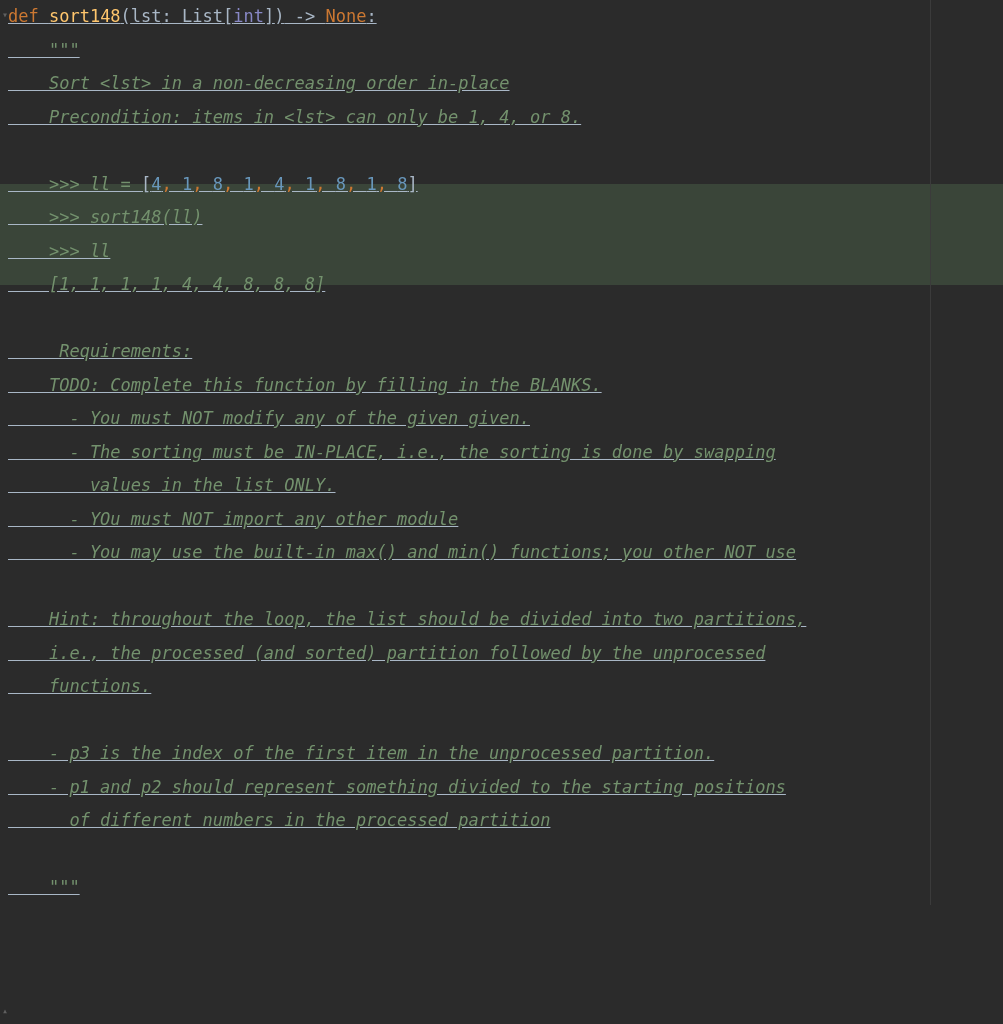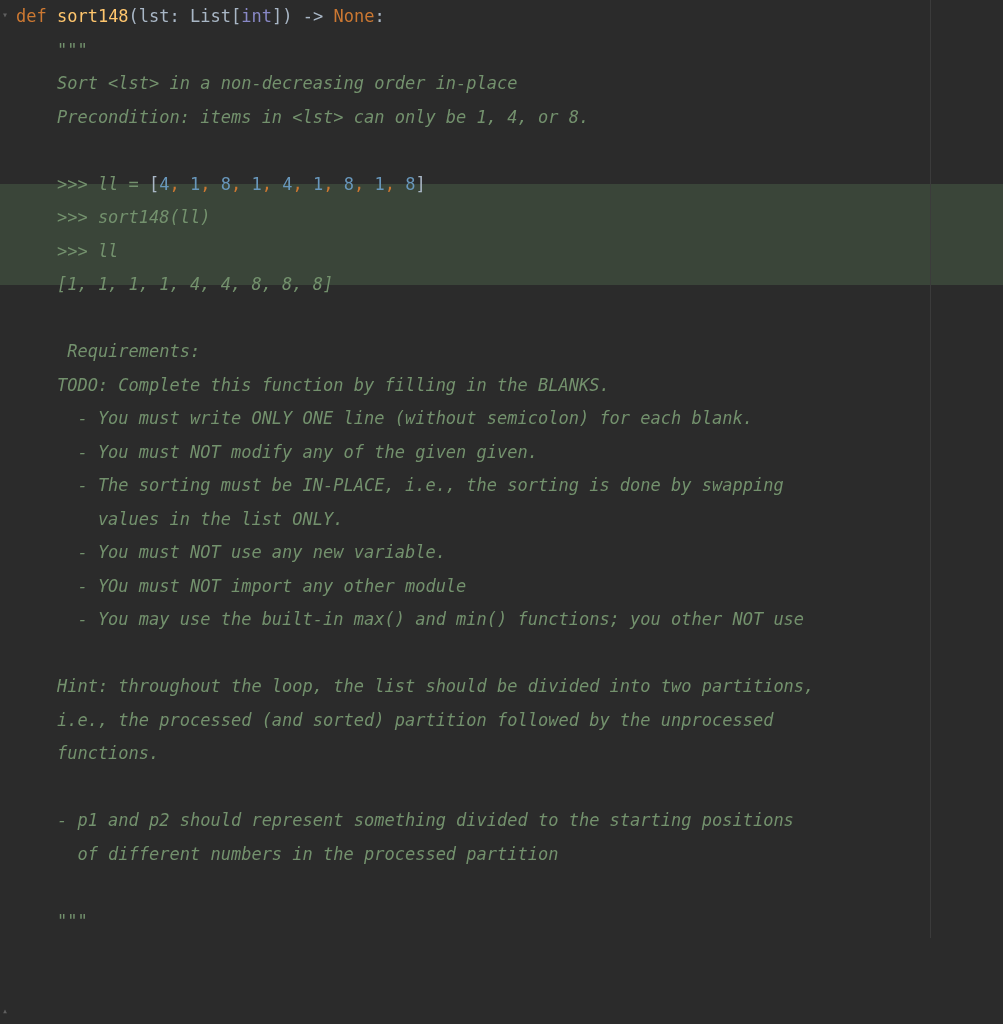--- a/index.html
+++ b/index.html
@@ -30,22 +30,23 @@
     position: absolute;
     left: 2px;
     width: 10px;
     height: 10px;
     color: #606060;
     font-size: 10px;
     line-height: 10px;
     font-style: normal;
   }
   .code {
-    padding-left: 16px;
+    padding-left: 8px;
     position: relative;
+    text-decoration: underline;
   }
   .line {
     white-space: pre;
     height: 33.5px;
   }
   .highlight {
     position: absolute;
     left: 0;
     right: 0;
     background: #3a4539;
@@ -101,31 +102,30 @@
     <div class="line"><span class="line-content docstr"></span></div>
 
     <div class="line"><span class="line-content"><span class="docstr">    &gt;&gt;&gt; ll = </span><span class="bracket">[</span><span class="num">4</span><span class="comma">, </span><span class="num">1</span><span class="comma">, </span><span class="num">8</span><span class="comma">, </span><span class="num">1</span><span class="comma">, </span><span class="num">4</span><span class="comma">, </span><span class="num">1</span><span class="comma">, </span><span class="num">8</span><span class="comma">, </span><span class="num">1</span><span class="comma">, </span><span class="num">8</span><span class="bracket">]</span></span></div>
 
     <div class="line"><span class="line-content docstr">    &gt;&gt;&gt; sort148(ll)</span></div>
     <div class="line"><span class="line-content docstr">    &gt;&gt;&gt; ll</span></div>
     <div class="line"><span class="line-content docstr">    [1, 1, 1, 1, 4, 4, 8, 8, 8]</span></div>
     <div class="line"><span class="line-content docstr"></span></div>
     <div class="line"><span class="line-content docstr">     Requirements:</span></div>
     <div class="line"><span class="line-content docstr">    TODO: Complete this function by filling in the BLANKS.</span></div>
-    <div class="line"><span class="line-content docstr">      - You must write ONLY ONE line (without semicolon) for each blank.</span></div>
     <div class="line"><span class="line-content docstr">      - You must NOT modify any of the given given.</span></div>
     <div class="line"><span class="line-content docstr">      - The sorting must be IN-PLACE, i.e., the sorting is done by swapping</span></div>
     <div class="line"><span class="line-content docstr">        values in the list ONLY.</span></div>
-    <div class="line"><span class="line-content docstr">      - You must NOT use any new variable.</span></div>
     <div class="line"><span class="line-content docstr">      - YOu must NOT import any other module</span></div>
     <div class="line"><span class="line-content docstr">      - You may use the built-in max() and min() functions; you other NOT use</span></div>
     <div class="line"><span class="line-content docstr"></span></div>
     <div class="line"><span class="line-content docstr">    Hint: throughout the loop, the list should be divided into two partitions,</span></div>
     <div class="line"><span class="line-content docstr">    i.e., the processed (and sorted) partition followed by the unprocessed</span></div>
     <div class="line"><span class="line-content docstr">    functions.</span></div>
     <div class="line"><span class="line-content docstr"></span></div>
+    <div class="line"><span class="line-content docstr">    - p3 is the index of the first item in the unprocessed partition.</span></div>
     <div class="line"><span class="line-content docstr">    - p1 and p2 should represent something divided to the starting positions</span></div>
     <div class="line"><span class="line-content docstr">      of different numbers in the processed partition</span></div>
     <div class="line"><span class="line-content docstr"></span></div>
     <div class="line"><span class="line-content docstr">    """</span></div>
 
   </div>
 </div>
 
 </body></html>

